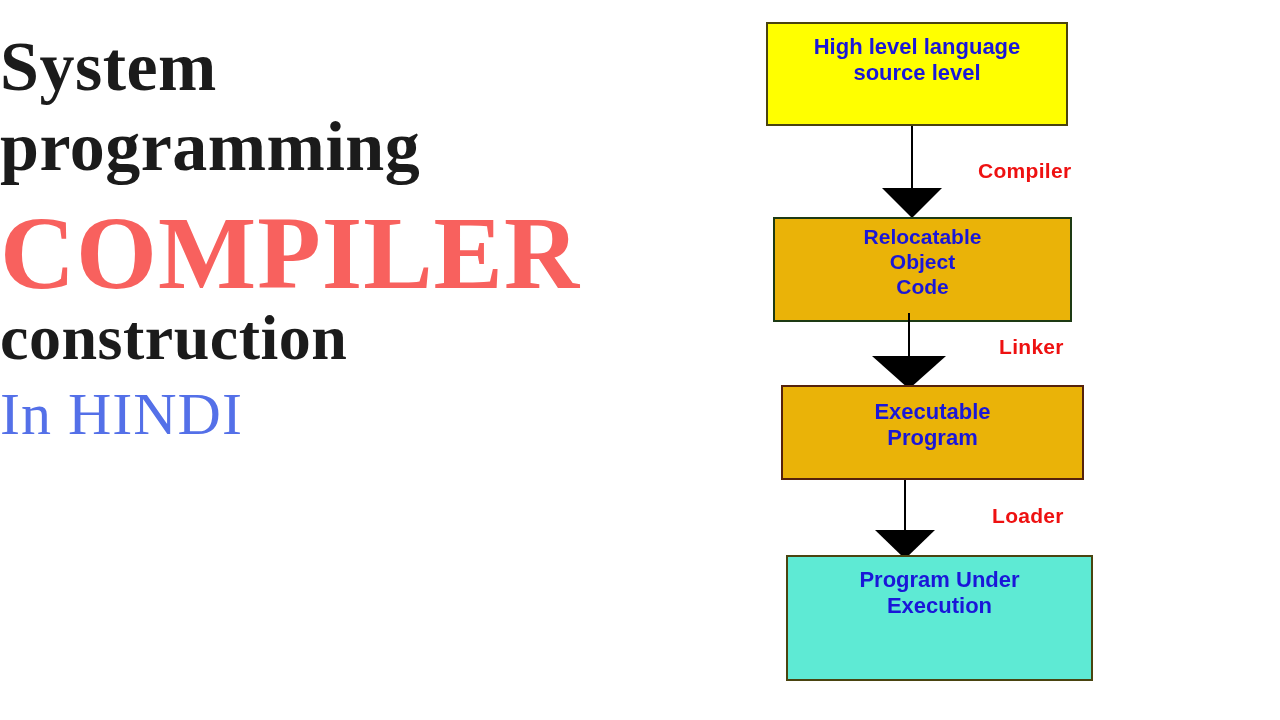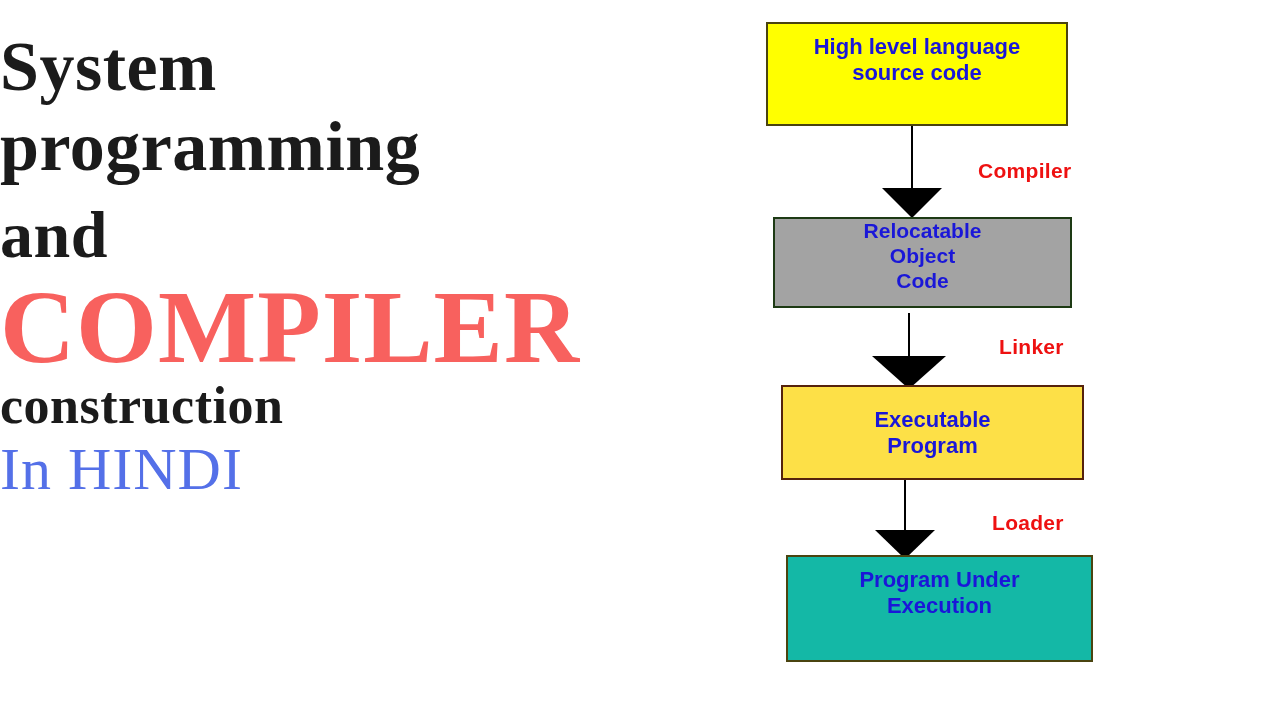--- a/index.html
+++ b/index.html
@@ -51,23 +51,23 @@
   .t-compiler {
     font-size: 104px;
     font-weight: bold;
     color: #f8615e;
     line-height: 1.02;
     letter-spacing: 1px;
     margin-top: 2px;
     margin-bottom: 2px;
   }
   .t-construction {
-    font-size: 52px;
+    font-size: 64px;
     margin-top: -4px;
-    margin-bottom: 1px;
+    margin-bottom: 8px;
   }
   .t-hindi {
     font-size: 60px;
     font-weight: normal;
     color: #5470e8;
     letter-spacing: 1px;
   }
 
   
   .flow-box {
@@ -94,41 +94,42 @@
     height: 104px;
     background: #ffff00;
     border: 2px solid #4a4410;
     font-size: 22px;
     padding-top: 10px;
   }
   #box-object {
     left: 773px;
     top: 217px;
     width: 299px;
-    height: 91px;
-    background: #a3a3a3;
+    height: 105px;
+    background: #eab308;
     border: 2px solid #1d3a14;
     font-size: 21px;
+    padding-top: 6px;
   }
   #box-executable {
     left: 781px;
     top: 385px;
     width: 303px;
     height: 95px;
-    background: #fde047;
+    background: #eab308;
     border: 2px solid #55220c;
     font-size: 22px;
-    padding-top: 20px;
+    padding-top: 12px;
   }
   #box-execution {
     left: 786px;
     top: 555px;
     width: 307px;
-    height: 107px;
-    background: #14b8a6;
+    height: 126px;
+    background: #5eead4;
     border: 2px solid #4a4410;
     font-size: 22px;
     padding-top: 10px;
   }
 
   
   .arrow {
     position: absolute;
   }
   .arrow .shaft {
@@ -187,39 +188,38 @@
     position: absolute;
     font-family: "Liberation Sans", sans-serif;
     font-weight: bold;
     color: #ee1111;
     font-size: 21px;
     white-space: nowrap;
     letter-spacing: 0.3px;
   }
   #label-compiler { left: 978px; top: 159px; }
   #label-linker   { left: 999px; top: 335px; }
-  #label-loader   { left: 992px; top: 504px; margin-top: 7px; }
+  #label-loader   { left: 992px; top: 504px; }
 </style>
 </head>
 <body>
 
 <div id="slide">
 
   <div class="title-block">
     <div class="t-line t-system">System</div>
     <div class="t-line t-programming">programming</div>
-    <div class="t-line t-and">and</div>
     <div class="t-compiler">COMPILER</div>
     <div class="t-line t-construction">construction</div>
     <div class="t-hindi">In HINDI</div>
   </div>
 
   <div id="box-source" class="flow-box">
     <span class="bx-line">High level language</span>
-    <span class="bx-line">source code</span>
+    <span class="bx-line">source level</span>
   </div>
 
   <div id="arrow-compiler" class="arrow">
     <div class="shaft"></div>
     <div class="head"></div>
   </div>
   <div id="label-compiler" class="stage-label">Compiler</div>
 
   <div id="box-object" class="flow-box">
     <span class="bx-line">Relocatable</span>

